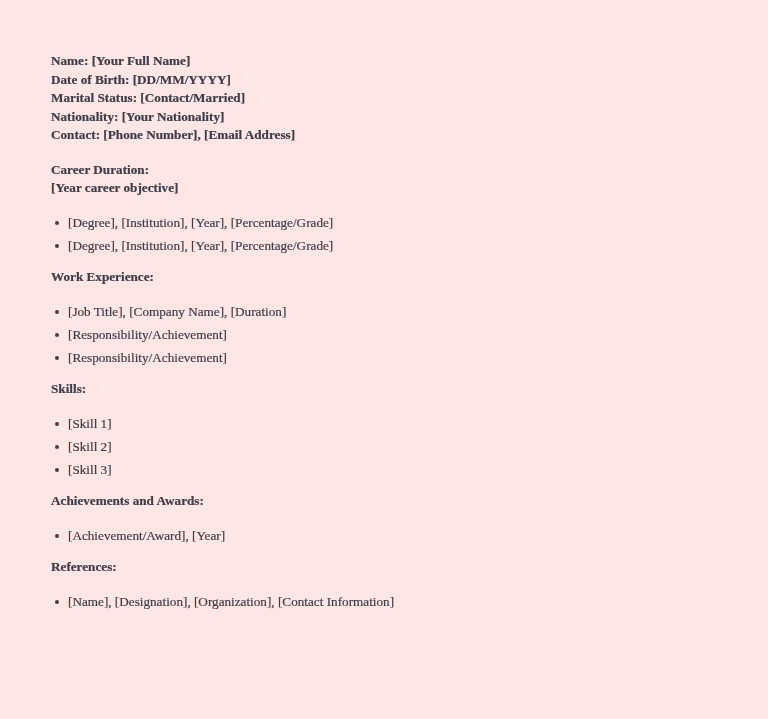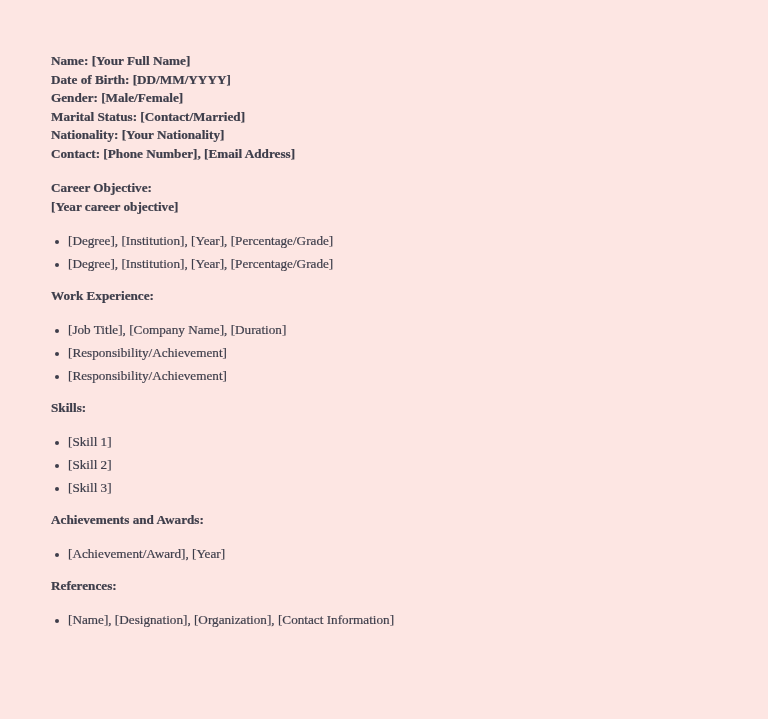--- a/index.html
+++ b/index.html
@@ -50,28 +50,27 @@
   }
 </style>
 </head>
 <body>
 
 <div class="doc">
 
   <div class="para">
     <div class="line">Name: [Your Full Name]</div>
     <div class="line">Date of Birth: [DD/MM/YYYY]</div>
-    <div class="line">Gender: [Male/Female]</div>
     <div class="line">Marital Status: [Contact/Married]</div>
     <div class="line">Nationality: [Your Nationality]</div>
     <div class="line">Contact: [Phone Number], [Email Address]</div>
   </div>
 
   <div class="para">
-    <div class="line">Career Objective:</div>
+    <div class="line">Career Duration:</div>
     <div class="line">[Year career objective]</div>
   </div>
 
   <ul class="bullets">
     <li><span class="dot"></span><span>[Degree], [Institution], [Year], [Percentage/Grade]</span></li>
     <li><span class="dot"></span><span>[Degree], [Institution], [Year], [Percentage/Grade]</span></li>
   </ul>
 
   <div class="para">
     <div class="line">Work Experience:</div>

